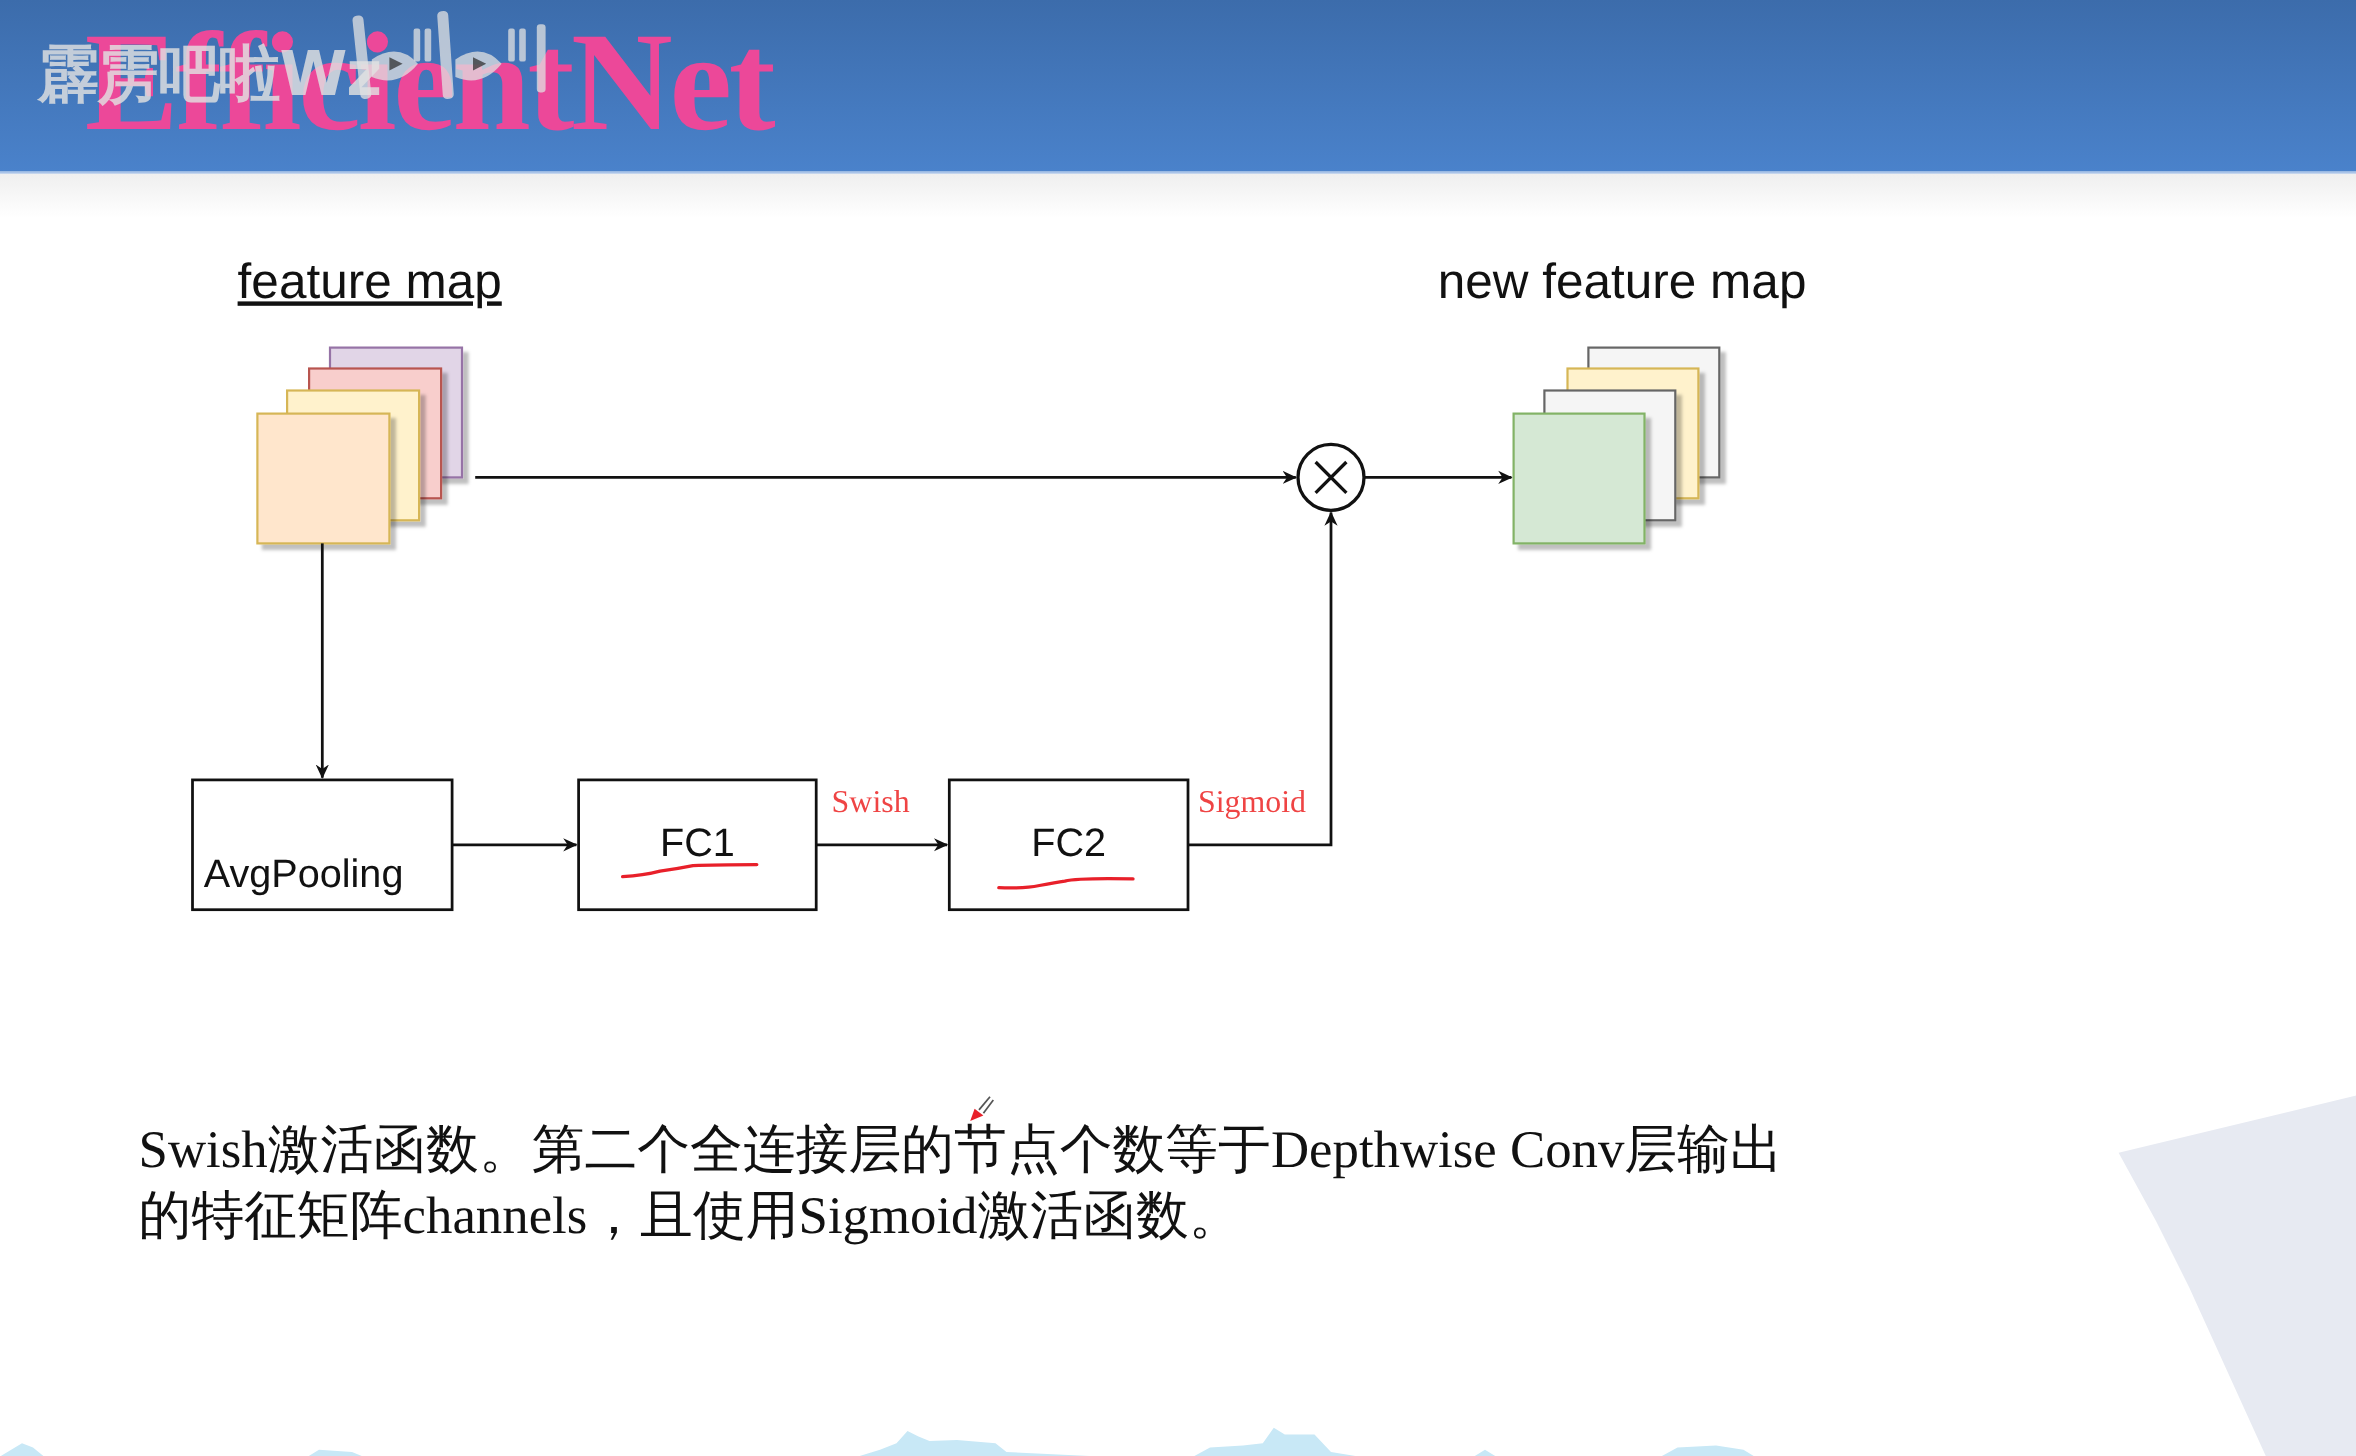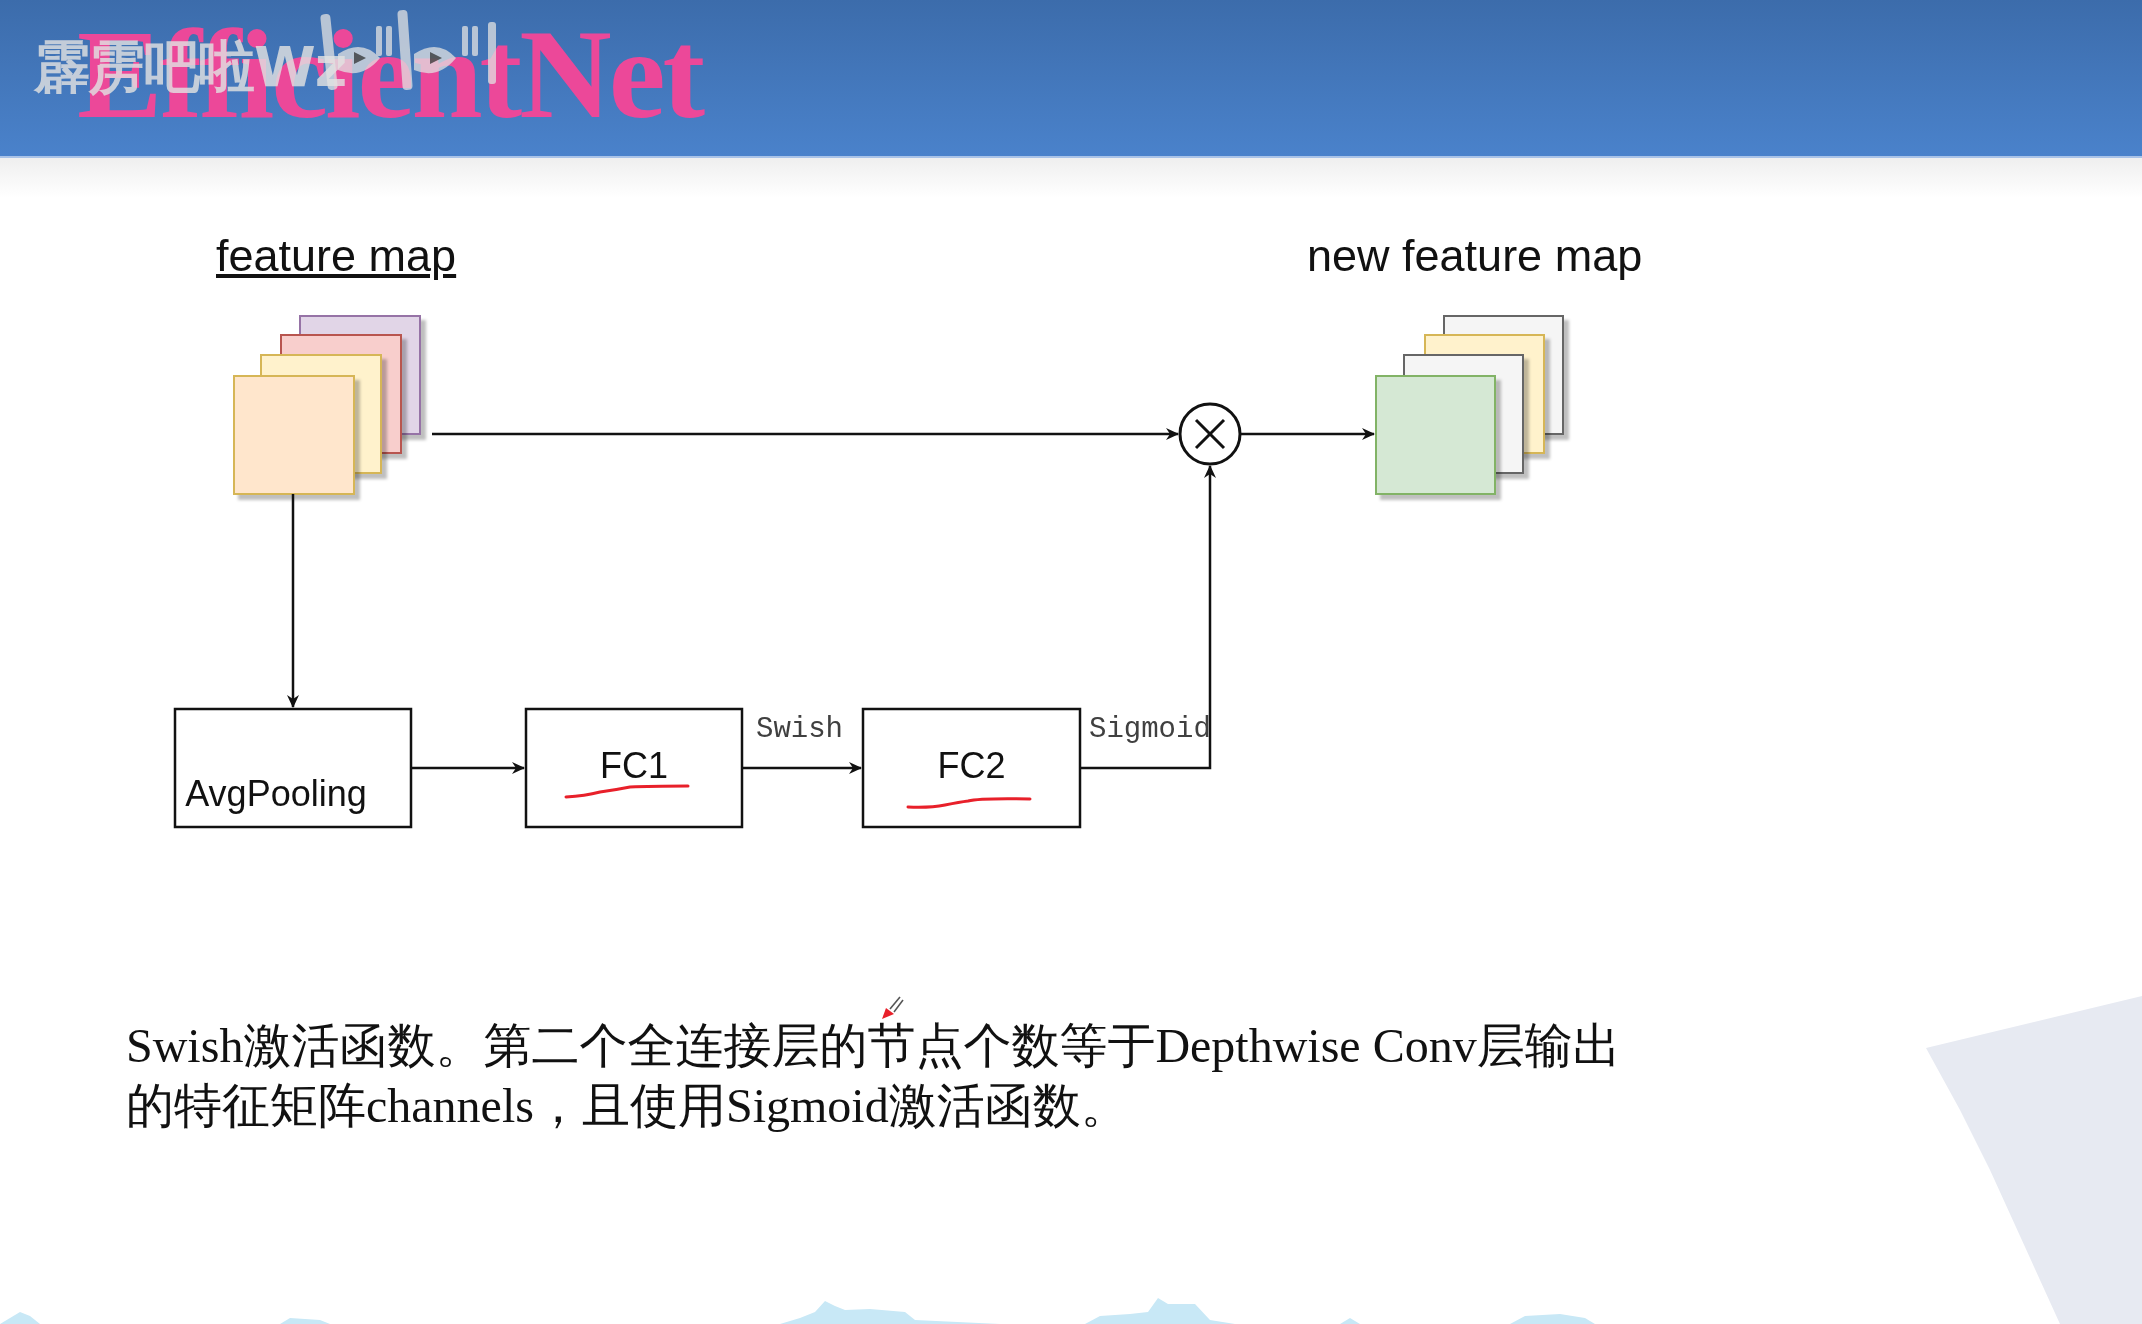--- a/index.html
+++ b/index.html
@@ -29,22 +29,22 @@
     font-size: 56px; color: rgba(225,225,225,0.82); white-space: nowrap;
     letter-spacing: -1px;
   }
   .bili-logo { position: absolute; left: 318px; top: 8px; width: 200px; height: 92px; }
   .diagram { position: absolute; left: 0; top: 0; width: 2142px; height: 900px; }
   .diagram-label {
     position: absolute; font-size: 45px; color: #111; white-space: nowrap;
     font-family: "Liberation Sans", sans-serif;
   }
   .edge-label {
-    position: absolute; font-size: 29px; color: #404040; white-space: nowrap;
-    font-family: Liberation Mono, monospace;
+    position: absolute; font-size: 29px; color: #ef4444; white-space: nowrap;
+    font-family: Liberation Serif, serif;
   }
   .box-label {
     position: absolute; font-size: 36px; color: #111; white-space: nowrap;
     font-family: "Liberation Sans", sans-serif; text-align: center;
   }
   .body-text {
     position: absolute; left: 126px; top: 1016px; width: 1580px;
     font-family: "Liberation Serif", "DejaVu Serif", serif;
     font-size: 48px; line-height: 60px; color: #111;
   }

